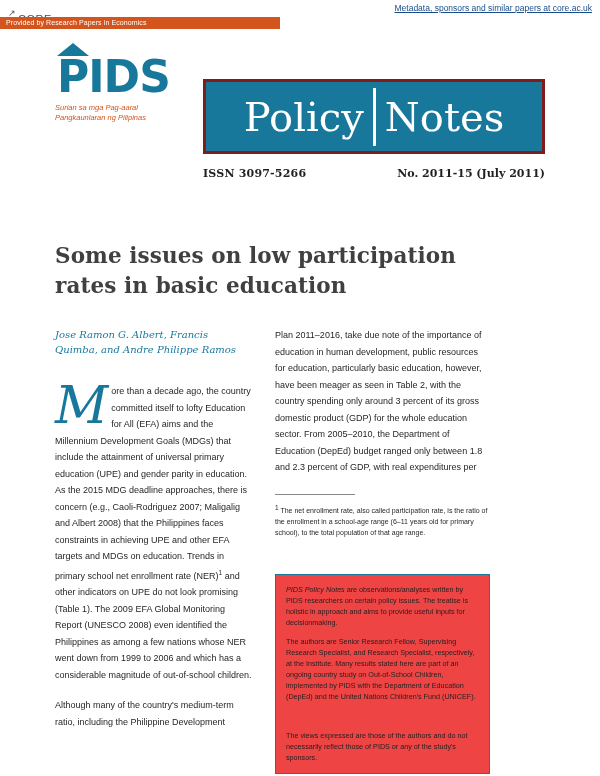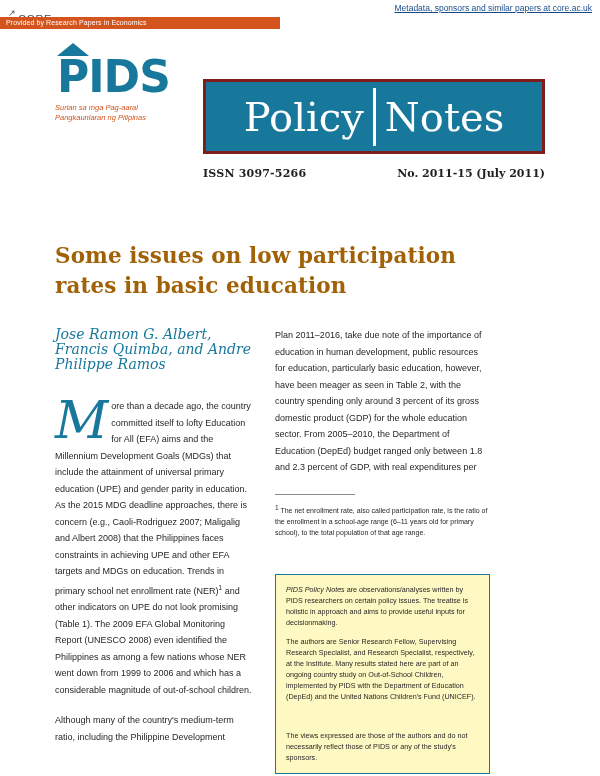--- a/index.html
+++ b/index.html
@@ -191,41 +191,41 @@
 
   
   .article-title {
     position: absolute;
     top: 198px;
     left: 55px;
     width: 440px;
     font-family: "DejaVu Serif", serif;
     font-size: 21.5px;
     line-height: 30px;
-    color: #a16207;
+    color: #404040;
     letter-spacing: 0.1px;
   }
 
   
   .col-left {
     position: absolute;
     top: 298px;
     left: 55px;
     width: 198px;
   }
   .col-right {
     position: absolute;
     top: 298px;
     left: 275px;
     width: 215px;
   }
   .authors {
     font-family: "DejaVu Serif", serif;
     font-style: italic;
-    font-size: 14px;
+    font-size: 10px;
     line-height: 15px;
     color: #17789c;
   }
   .body-text {
     font-size: 9px;
     line-height: 16.5px;
     color: #231f20;
     text-align: left;
   }
   .col-left .first-para {
@@ -261,21 +261,21 @@
 
   
   .info-box {
     position: absolute;
     top: 545px;
     left: 275px;
     width: 215px;
     border: 1px solid #17789c;
     box-sizing: border-box;
     padding: 9px 10px 10px 10px;
-    background: #fef9c3;
+    background: #ef4444;
   }
   .info-box p {
     margin: 0 0 8px 0;
     font-size: 7.2px;
     line-height: 11px;
     color: #231f20;
   }
   .info-box p:last-child { margin-bottom: 0; margin-top: 28px; }
   .info-box .ital { font-style: italic; }
 </style>

